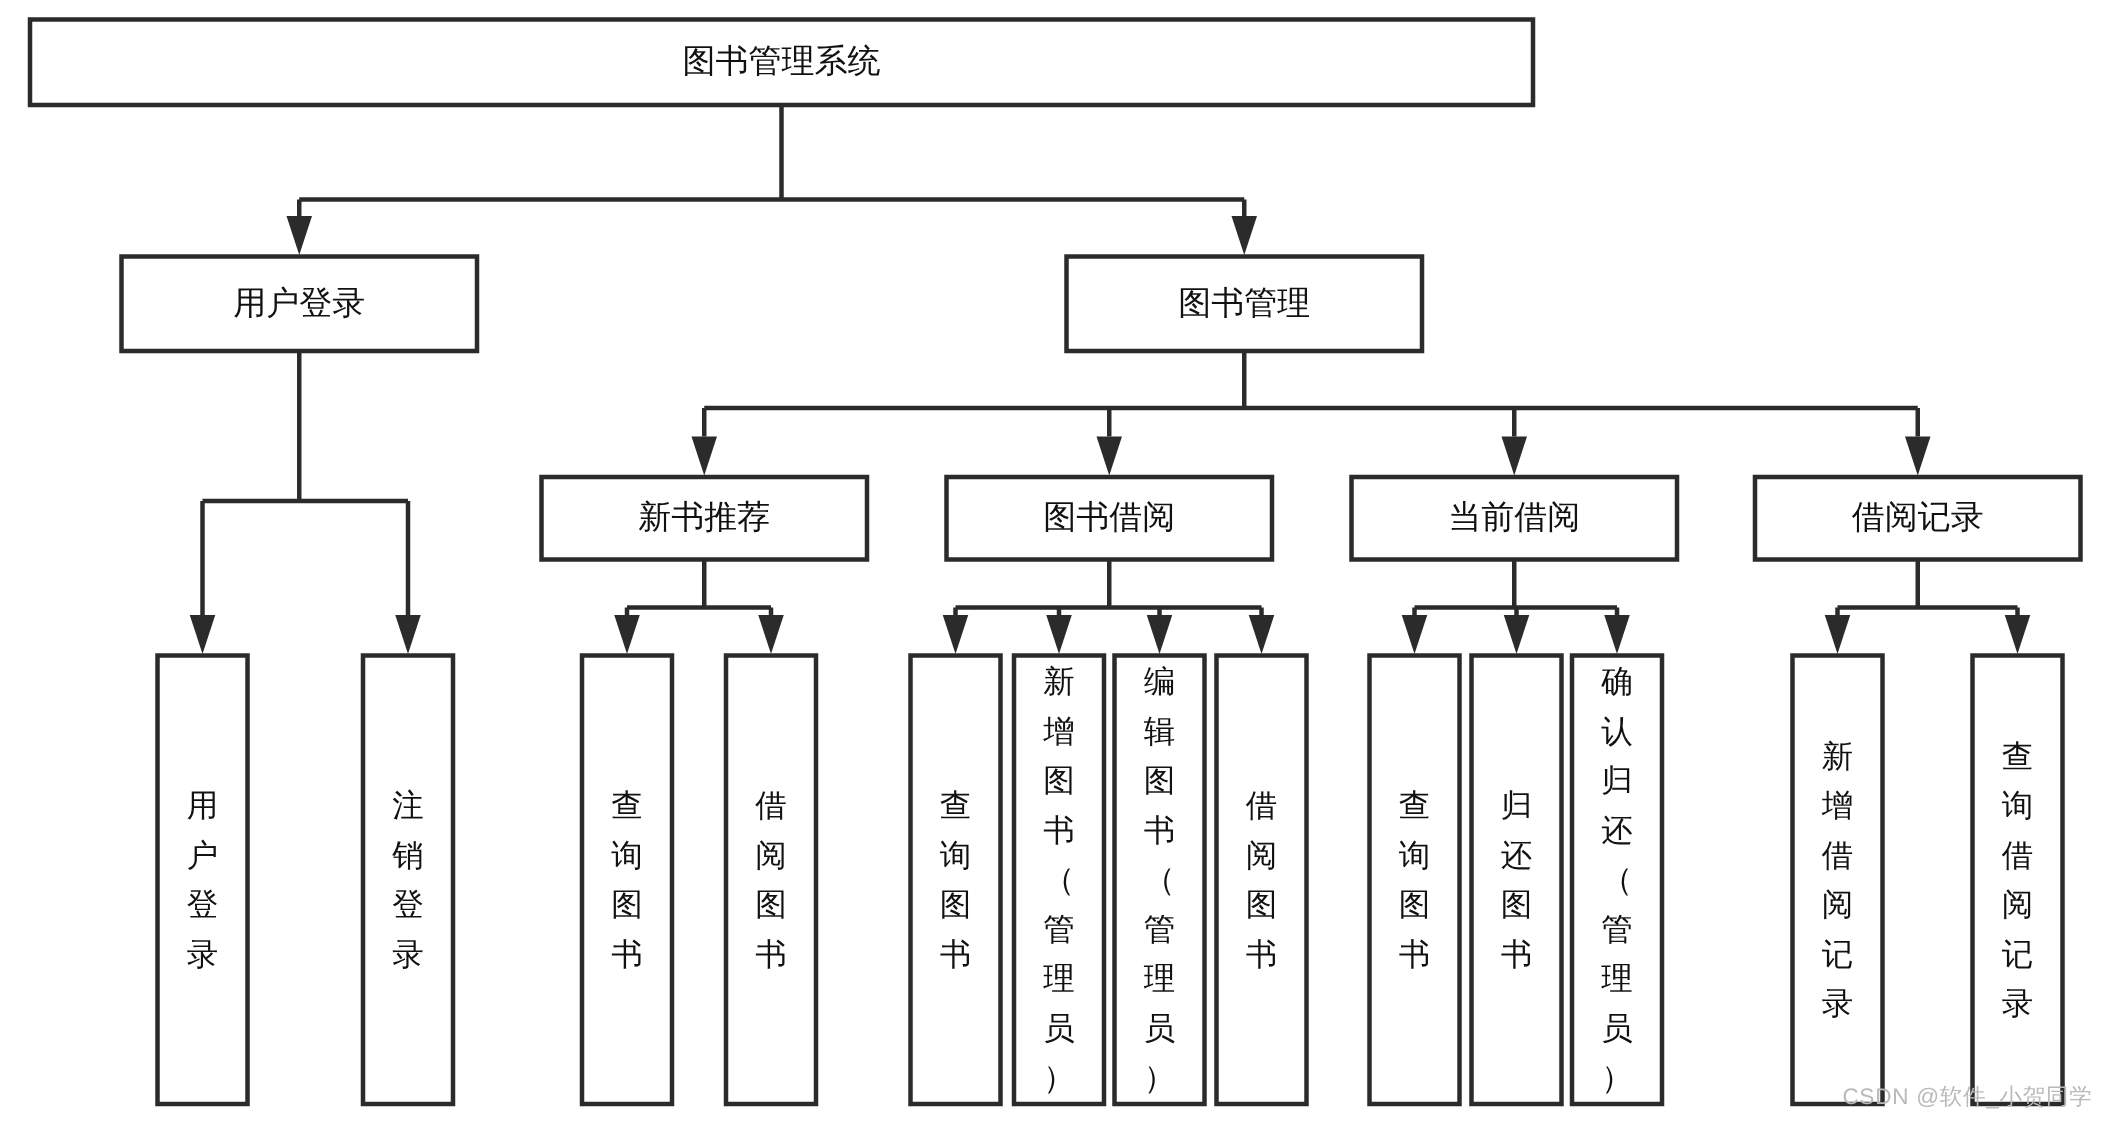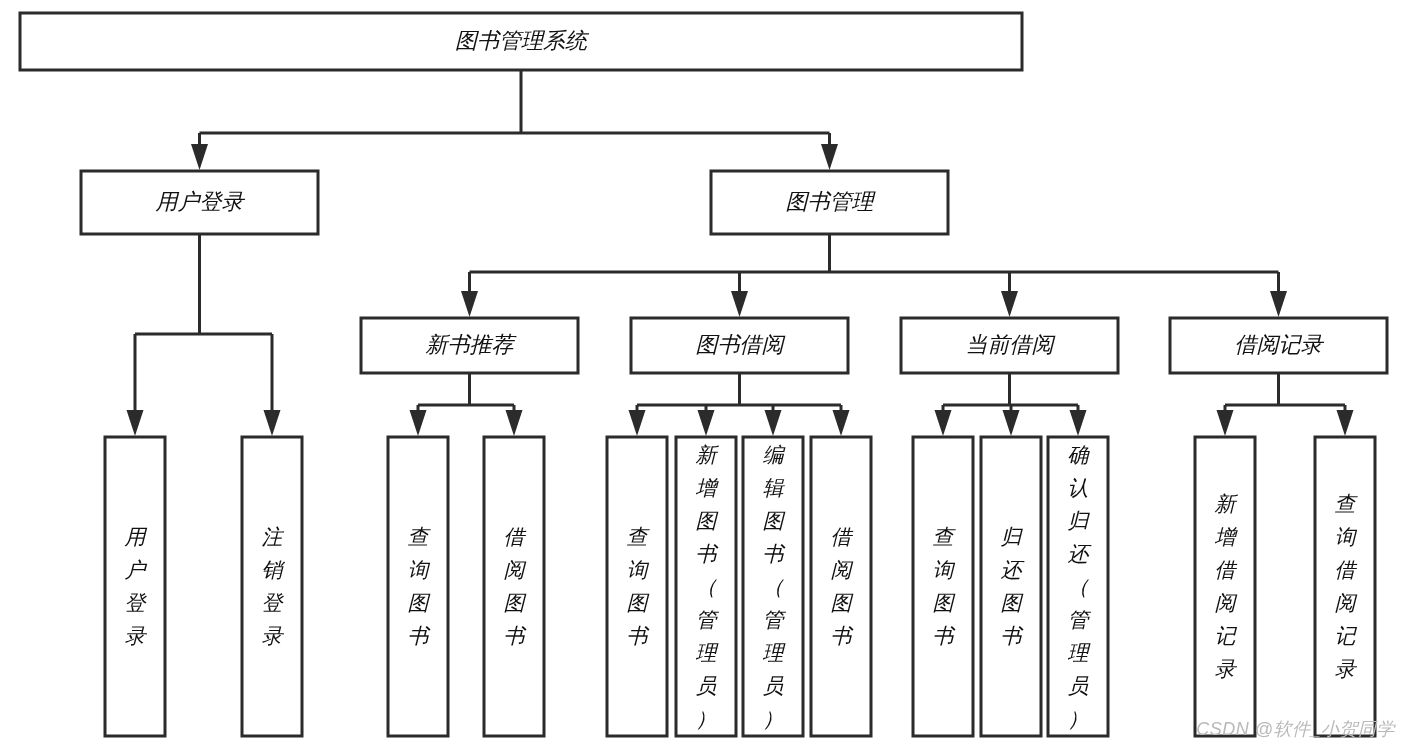--- a/index.html
+++ b/index.html
@@ -1,37 +1,37 @@
 <!DOCTYPE html>
 <html><head>
 <meta charset="utf-8">
 <style>
   html,body{margin:0;padding:0;background:#ffffff;}
   body{
     width:1405px;height:747px;overflow:hidden;
     font-family:"Liberation Sans","DejaVu Sans",sans-serif;
     color:#111111;
   }
-  #diagram-root{position:relative;width:1405px;height:747px;background:#ffffff;font-style:italic;}
+  #diagram-root{position:relative;width:1405px;height:747px;background:#ffffff;}
   svg.diagram-canvas{position:absolute;left:0;top:0;width:1405px;height:747px;}
   .node-rect{fill:#ffffff;stroke:#2b2b2b;stroke-width:3;}
   .link-line{stroke:#2b2b2b;stroke-width:3;fill:none;stroke-linecap:butt;}
   .arrow-head{fill:#2b2b2b;stroke:none;}
   .node-label{
     font-family:"Liberation Sans","DejaVu Sans",sans-serif;
     fill:#111111;
     font-size:22px;
     text-anchor:middle;
     dominant-baseline:middle;
   }
   .node-label.vertical{font-size:21px;}
   .watermark{
     position:absolute;
     right:10px;bottom:6px;
-    font-size:18px;
+    font-size:15px;
     color:#b9b9b9;
     letter-spacing:0.5px;
     white-space:nowrap;
     font-family:"Liberation Sans","DejaVu Sans",sans-serif;
   }
 </style>
 </head>
 <body>
 
 <div id="diagram-root">

